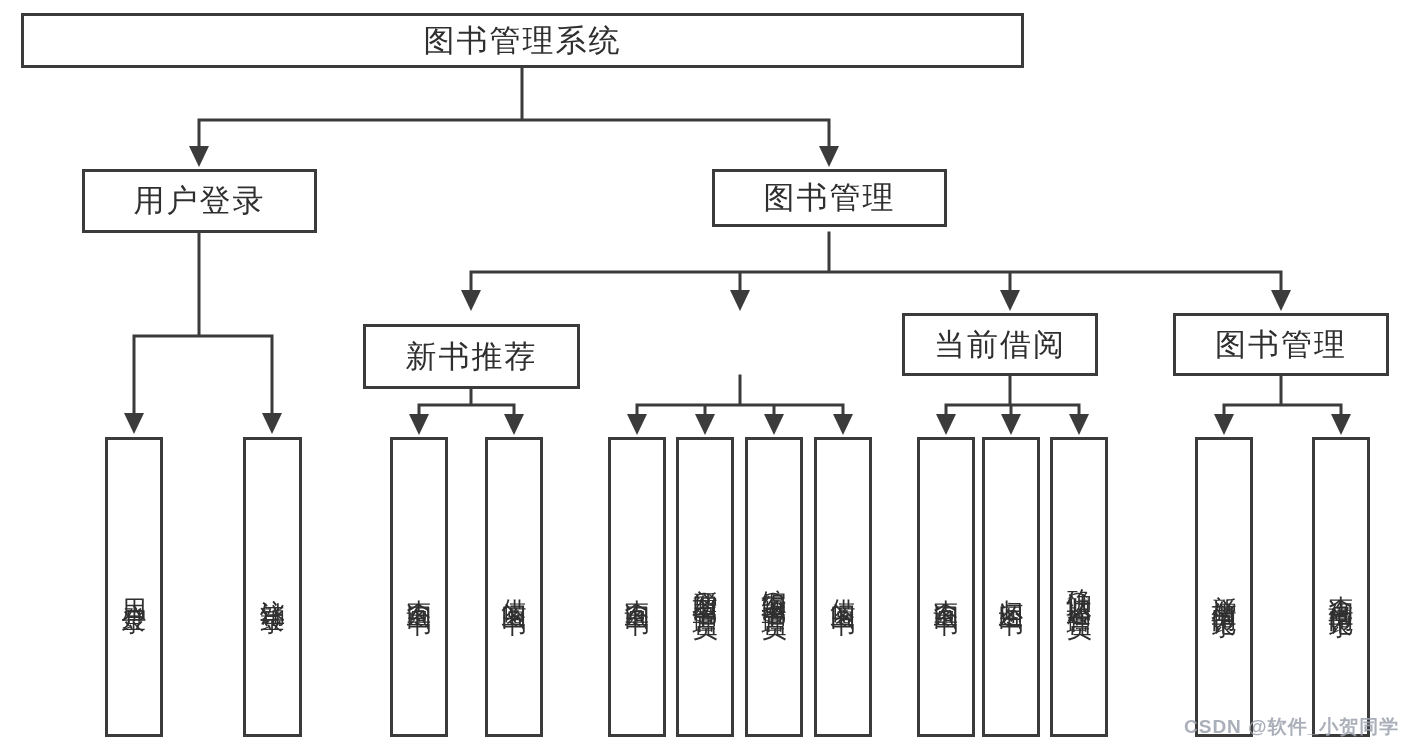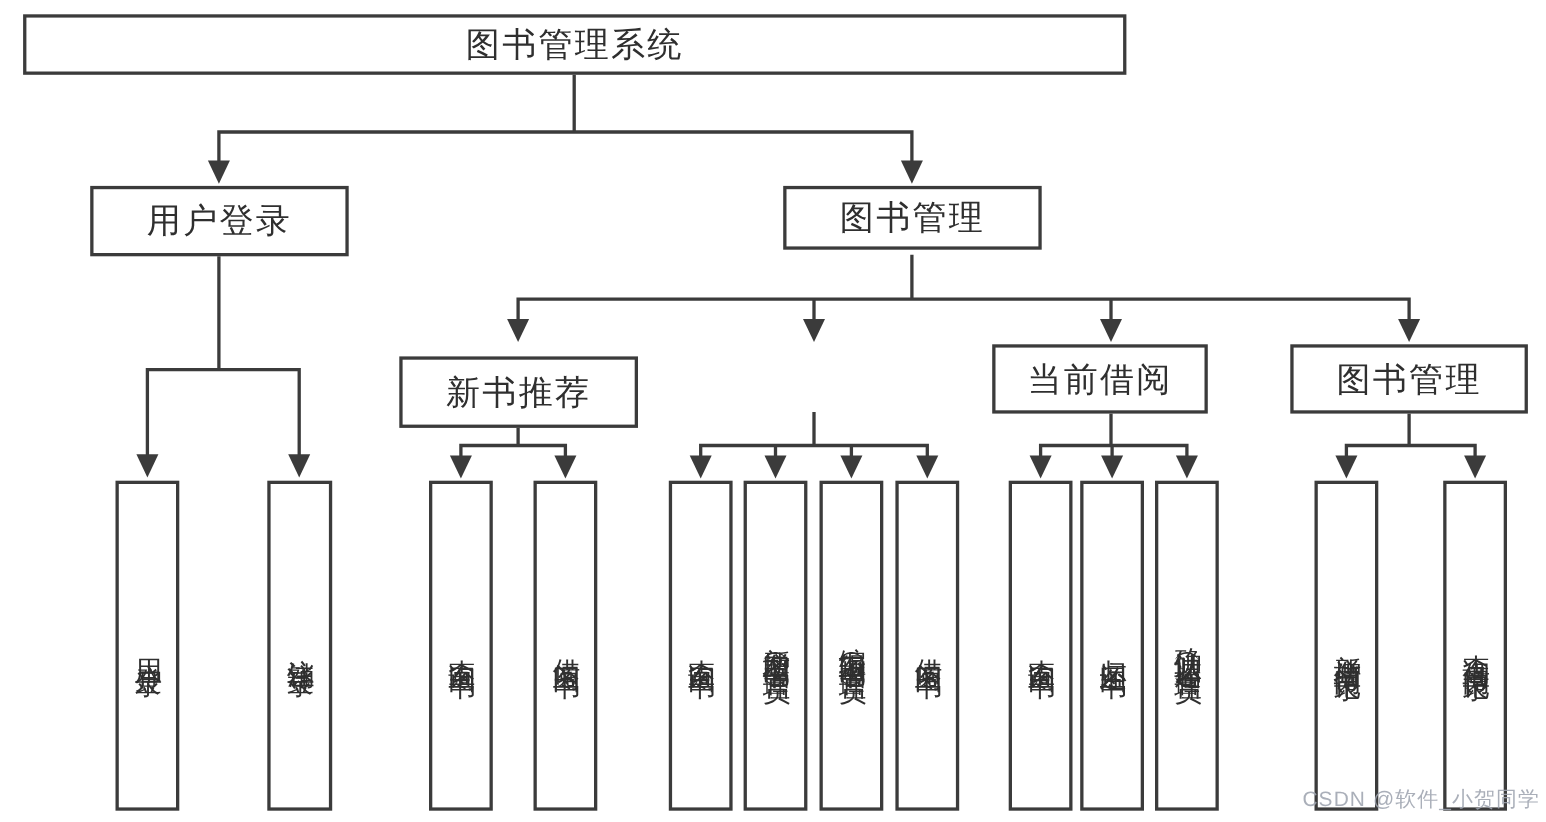--- a/index.html
+++ b/index.html
@@ -44,20 +44,21 @@
   }
   .watermark {
     position: absolute;
     left: 1184px;
     top: 714px;
     font-size: 19px;
     letter-spacing: 1px;
     color: rgba(158, 164, 175, 0.88);
     white-space: nowrap;
     z-index: 5;
+    font-weight: bold;
   }
 </style>
 </head>
 <body>
 
 <div class="canvas">
 
   <svg class="connector-layer" viewBox="0 0 1405 747" xmlns="http://www.w3.org/2000/svg">
     <g stroke="#3b3b3b" stroke-width="3" fill="none" stroke-linecap="square">
       <path d="M522 68 V120 M199 120 H829 M199 120 V147 M829 120 V147"></path>

